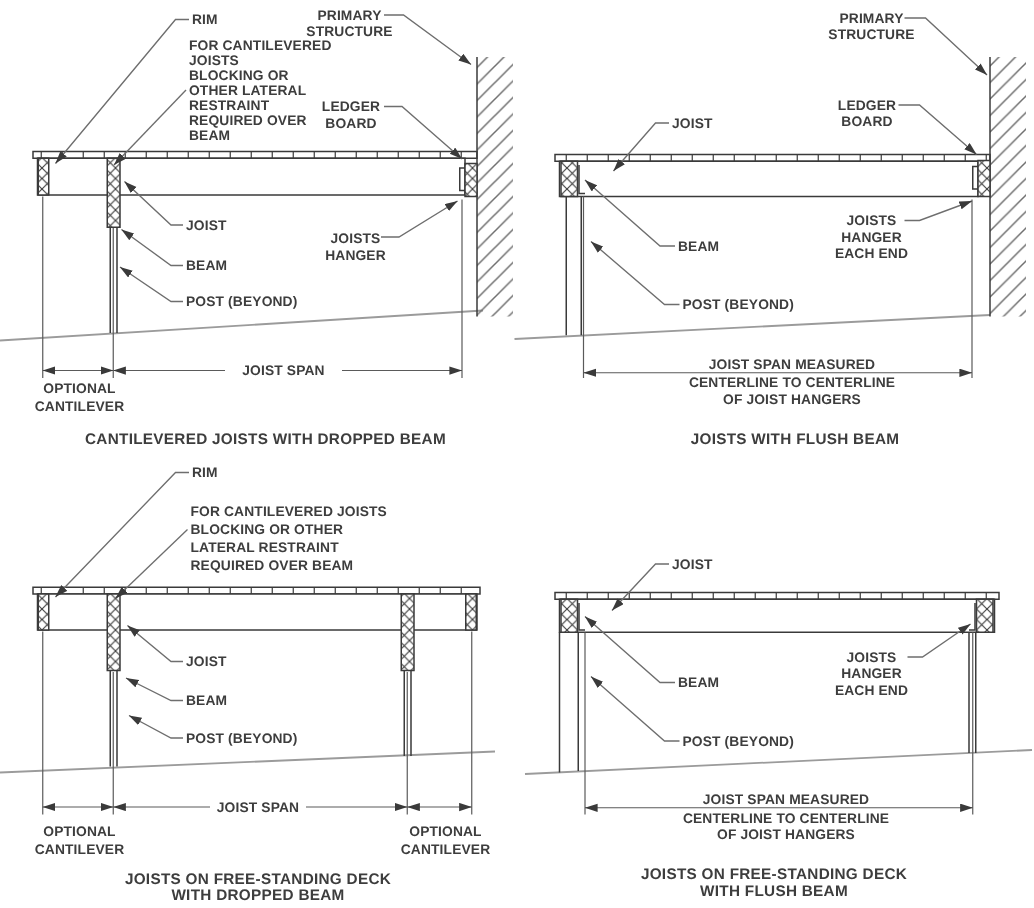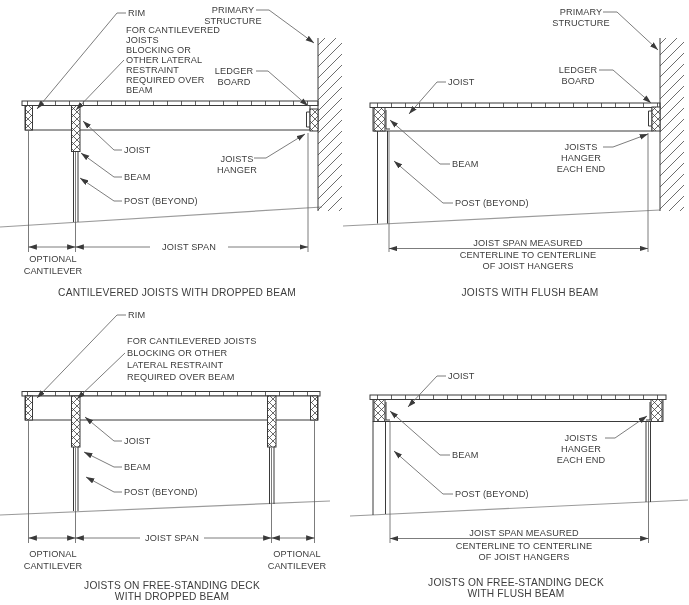--- a/index.html
+++ b/index.html
@@ -1,20 +1,20 @@
 <!DOCTYPE html>
 <html style="--background: #ffffff; --line: #3a3a3a; --leader: #6e6e6e; --dimension: #5a5a5a; --grade: #9b9b9b; --text: #3d3d3d;"><head>
 <meta charset="utf-8">
 <style>
   :root{
     --background:#ffffff; --line:#3a3a3a; --leader:#6e6e6e;
     --dimension:#5a5a5a; --grade:#9b9b9b; --text:#3d3d3d;
   }
   html,body{margin:0;padding:0;background:var(--background);}
-  .sheet{width:689px;height:605px;background:var(--background);overflow:hidden;}
+  .sheet{width:689px;height:605px;background:var(--background);overflow:hidden;font-weight:bold;}
   svg text{font-family:"Liberation Sans",sans-serif;font-size:9.2px;fill:var(--text);letter-spacing:.1px;}
   svg text.cap{font-size:10.2px;letter-spacing:.2px;}
   .ln{stroke:var(--line);stroke-width:1;fill:none;}
   .leader{stroke:var(--leader);stroke-width:.9;fill:none;}
   .dim{stroke:var(--dimension);stroke-width:.8;fill:none;}
   .grade{stroke:var(--grade);stroke-width:1.2;fill:none;}
   rect.wood{fill:url(#xh);stroke:var(--line);stroke-width:1;}
   rect.panel{fill:#ffffff;stroke:var(--line);stroke-width:1;}
   rect.deck{fill:url(#ticks);stroke:var(--line);stroke-width:1;}
   rect.wallhatch{fill:url(#wallh);stroke:none;}

